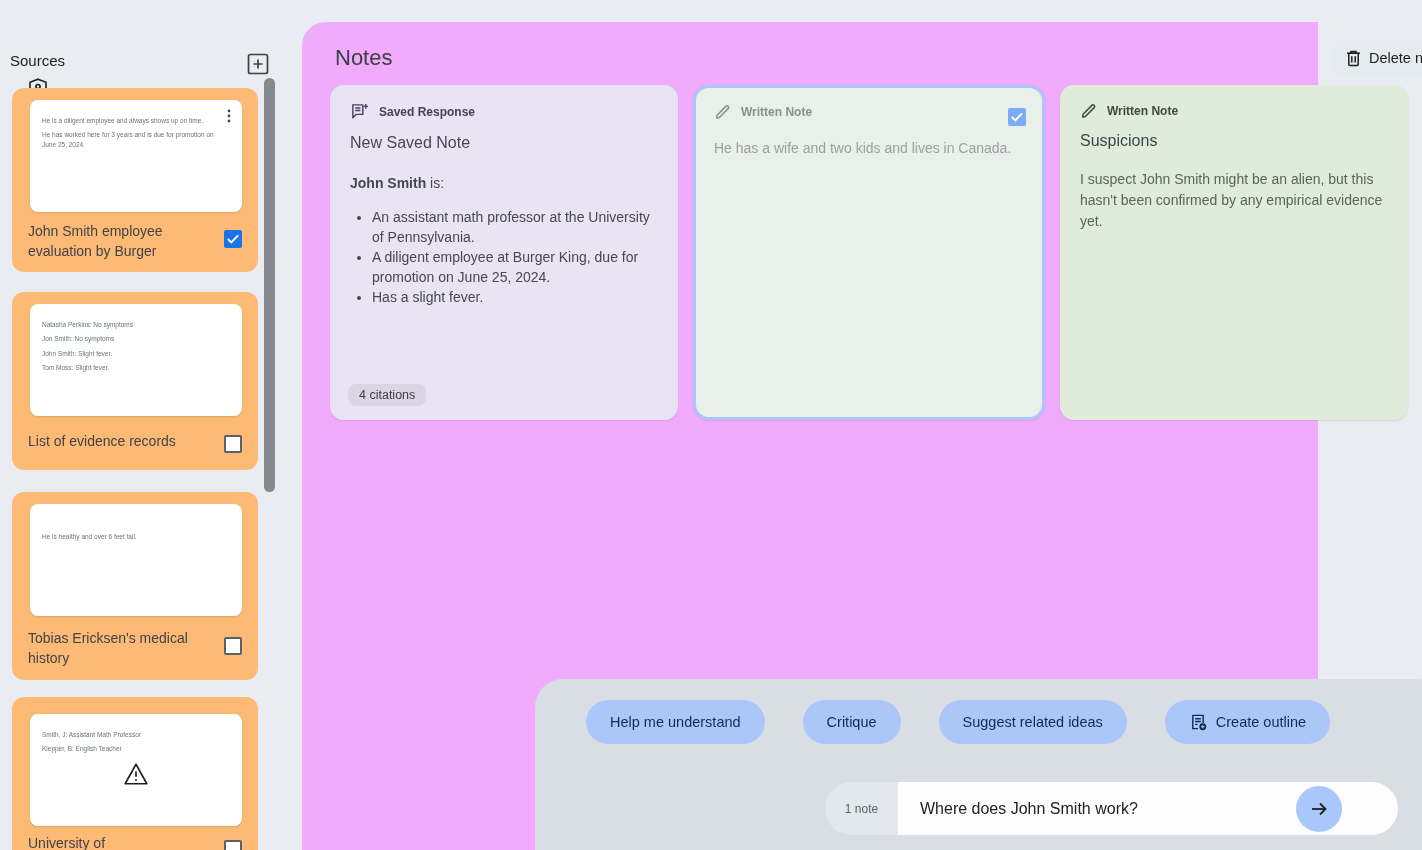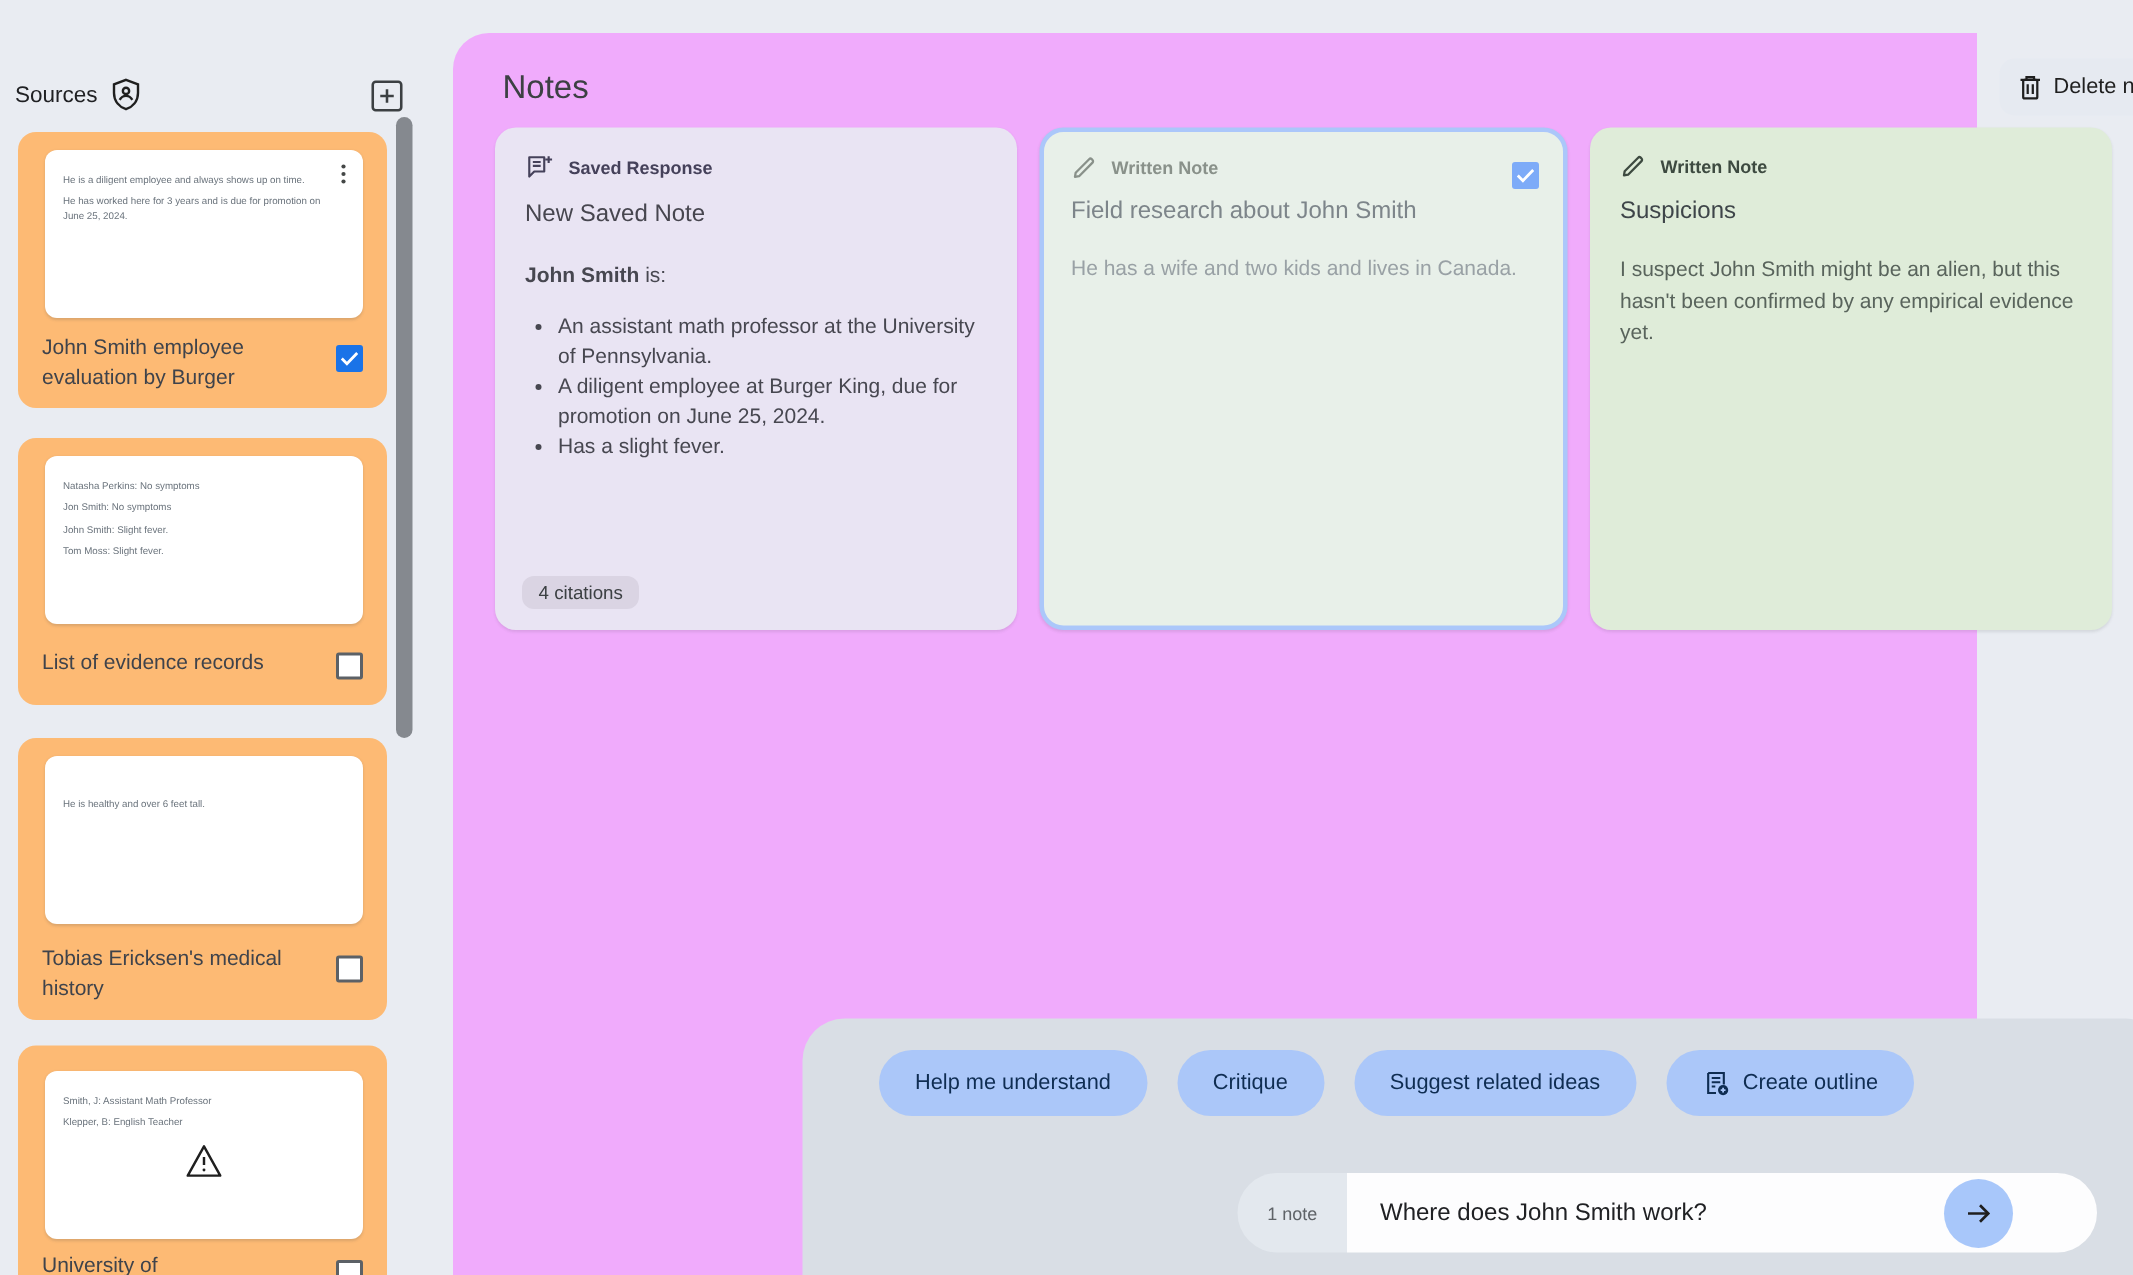--- a/index.html
+++ b/index.html
@@ -5,21 +5,21 @@
   * { margin:0; padding:0; box-sizing:border-box; }
   html,body { width:1422px; height:850px; }
   body {
     position:relative; overflow:hidden;
     background:#e9ecf2;
     font-family:"Liberation Sans","DejaVu Sans",sans-serif;
     color:#1f1f1f;
   }
   
   .sidebar { position:absolute; left:0; top:0; width:302px; height:850px; }
-  .sources-header { position:absolute; left:10px; top:52px; display:flex; align-items:center; gap:9px; }
+  .sources-header { position:absolute; left:10px; top:52px; display:flex; align-items:center; gap:9px;flex-direction:column; }
   .sources-title { font-size:15px; font-weight:500; color:#202124; }
   .add-btn { position:absolute; left:246px; top:52px; width:24px; height:24px; cursor:pointer; }
   .src-card { position:absolute; left:12px; width:246px; background:#fdba74; border-radius:12px; }
   .src-thumb { position:absolute; left:18px; top:12px; width:212px; height:112px; background:#ffffff;
                border-radius:8px; box-shadow:0 1px 2px rgba(60,64,67,.18); overflow:hidden; }
   .src-thumb .preview { position:absolute; left:12px; top:16px; right:14px;
                font-size:6.5px; line-height:1.45; color:#6a737c; }
   .src-thumb .preview div { margin-bottom:5px; }
   .kebab { position:absolute; right:7px; top:7px; width:12px; height:20px; }
   .warn-wrap { position:absolute; left:0; right:0; top:48px; text-align:center; }
@@ -58,21 +58,21 @@
   .card-green { left:758px; background:#dfecd9; }
   .card-green .note-head { color:#3d4a40; }
   .card-green .note-title { color:#3e4549; }
   .card-green .note-body { margin-top:19px; font-size:14px; line-height:21px; color:#59645c; width:312px; }
   .citations-chip { position:absolute; left:18px; bottom:14px; background:#dad4e3; border-radius:8px;
                     padding:4px 11px; font-size:12.5px; color:#3c4043; cursor:pointer; }
   .note-check { top:20px; right:16px; border:none; }
   
   .chat { position:absolute; left:535px; top:679px; width:910px; height:171px;
           background:#d9dee5; border-radius:28px 28px 0 0; }
-  .chips { position:absolute; left:51px; top:21px; display:flex; gap:20px; }
+  .chips { position:absolute; left:51px; top:21px; display:flex; gap:38px; }
   .chip { height:44px; border-radius:22px; background:#abc7f9; display:flex; align-items:center;
           justify-content:center; padding:0 24px; font-size:14.5px; font-weight:500; color:#0f2d52;
           white-space:nowrap; cursor:pointer; gap:9px; }
   .input-row { position:absolute; left:290px; top:103px; height:53px; display:flex;text-align:center; }
   .note-count-seg { width:73px; background:#e3e8ee; border-radius:26.5px 0 0 26.5px;
                     display:flex; align-items:center; justify-content:center;
                     font-size:12px; color:#5f6368; }
   .query-input { position:relative; width:500px; background:#fdfdfe; border-radius:0 26.5px 26.5px 0;
                  display:flex; align-items:center; padding-left:22px; font-size:16px; color:#202124; }
   .send-btn { position:absolute; right:56px; top:3.5px; width:46px; height:46px; border-radius:50%;
@@ -215,21 +215,20 @@
           <path d="M2.8 15.8 L3.3 12.9 L12.8 3.3 C13.3 2.8 14.1 2.8 14.6 3.3 L15.2 3.9 C15.7 4.4 15.7 5.2 15.2 5.7 L5.7 15.3 Z" stroke-linejoin="round"></path>
         </svg>
       </span>
       <span>Written Note</span>
     </div>
     <div class="checkbox checked light note-check" style="position:absolute;">
       <svg width="12" height="10" viewBox="0 0 14 11" fill="none" stroke="#fff" stroke-width="2.2">
           <path d="M1 5.5 L5 9.5 L13 1.2"></path>
         </svg>
     </div>
-    <div class="note-title">Field research about John Smith</div>
     <div class="note-body">He has a wife and two kids and lives in Canada.</div>
   </div>
 
   <div class="note-card card-green">
     <div class="note-head">
       <span class="icon">
         <svg width="17" height="17" viewBox="0 0 18 18" fill="none" stroke="#3d4a40" stroke-width="1.6">
           <path d="M2.8 15.8 L3.3 12.9 L12.8 3.3 C13.3 2.8 14.1 2.8 14.6 3.3 L15.2 3.9 C15.7 4.4 15.7 5.2 15.2 5.7 L5.7 15.3 Z" stroke-linejoin="round"></path>
         </svg>
       </span>

